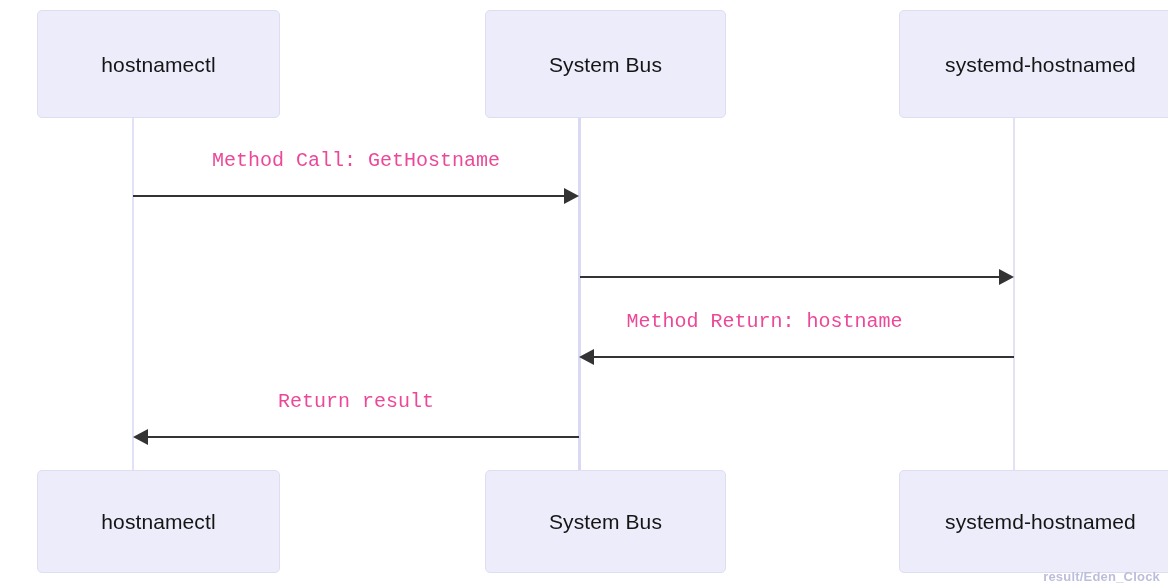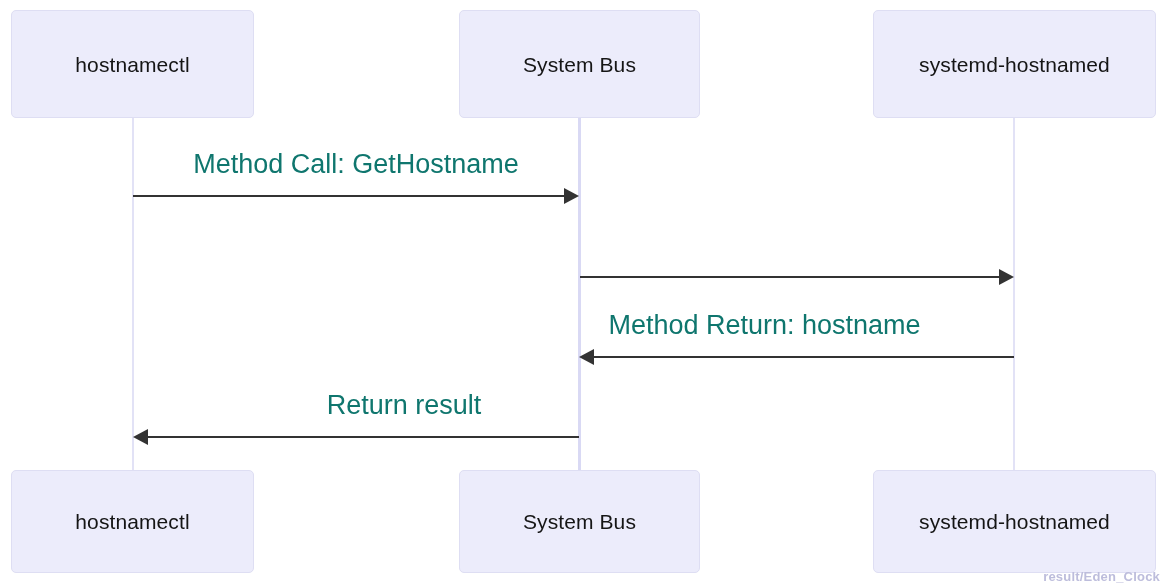--- a/index.html
+++ b/index.html
@@ -19,20 +19,21 @@
   }
   .participant-box {
     position: absolute;
     box-sizing: border-box;
     background: #ECECFB;
     border: 1px solid #dedef3;
     border-radius: 5px;
     display: flex;
     align-items: center;
     justify-content: center;
+    margin-left: 26px;
   }
   .participant-label {
     font-size: 21px;
     color: #151515;
     line-height: 1;
     white-space: nowrap;
     letter-spacing: 0.1px;
   }
   .lifeline {
     position: absolute;
@@ -58,25 +59,26 @@
     border-bottom: 8px solid transparent;
     border-left: 15px solid #333333;
   }
   .arrowhead.left {
     border-top: 8px solid transparent;
     border-bottom: 8px solid transparent;
     border-right: 15px solid #333333;
   }
   .msg-label {
     position: absolute;
-    font-size: 27px;
-    color: #0f766e;
+    font-size: 20px;
+    color: #ec4899;
     white-space: nowrap;
     text-align: center;
     line-height: 1;
+    font-family: Liberation Mono, monospace;
   }
   .watermark {
     position: absolute;
     right: 8px;
     bottom: 4px;
     font-size: 13px;
     font-weight: bold;
     color: #BDBDDC;
     white-space: nowrap;
     letter-spacing: 0.2px;
@@ -105,21 +107,21 @@
   <div class="msg-line" style="left:133px; top:195px; width:431px;"></div>
   <div class="arrowhead right" style="left:564px; top:188px;"></div>
 
   <div class="msg-line" style="left:580px; top:276px; width:419px;"></div>
   <div class="arrowhead right" style="left:999px; top:269px;"></div>
 
   <div class="msg-label" style="left:579px; top:312px; width:371px;">Method Return: hostname</div>
   <div class="msg-line" style="left:594px; top:356px; width:420px;"></div>
   <div class="arrowhead left" style="left:579px; top:349px;"></div>
 
-  <div class="msg-label" style="left:133px; top:392px; width:446px;padding-left:48px;">Return result</div>
+  <div class="msg-label" style="left:133px; top:392px; width:446px;">Return result</div>
   <div class="msg-line" style="left:148px; top:436px; width:431px;"></div>
   <div class="arrowhead left" style="left:133px; top:429px;"></div>
 
   <div class="participant-box" style="left:11px; top:470px; width:243px; height:103px;">
     <span class="participant-label">hostnamectl</span>
   </div>
   <div class="participant-box" style="left:459px; top:470px; width:241px; height:103px;">
     <span class="participant-label">System Bus</span>
   </div>
   <div class="participant-box" style="left:873px; top:470px; width:283px; height:103px;">

